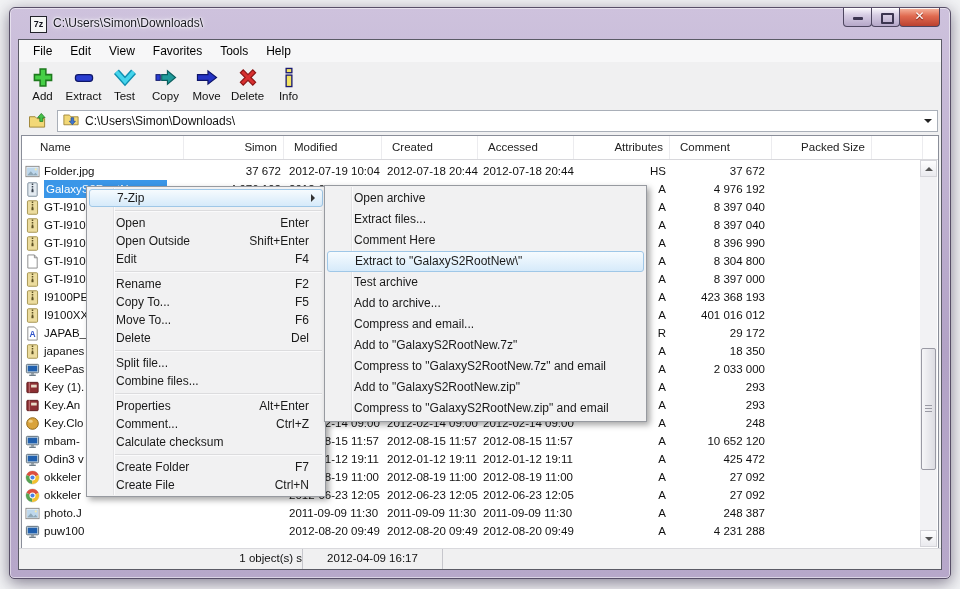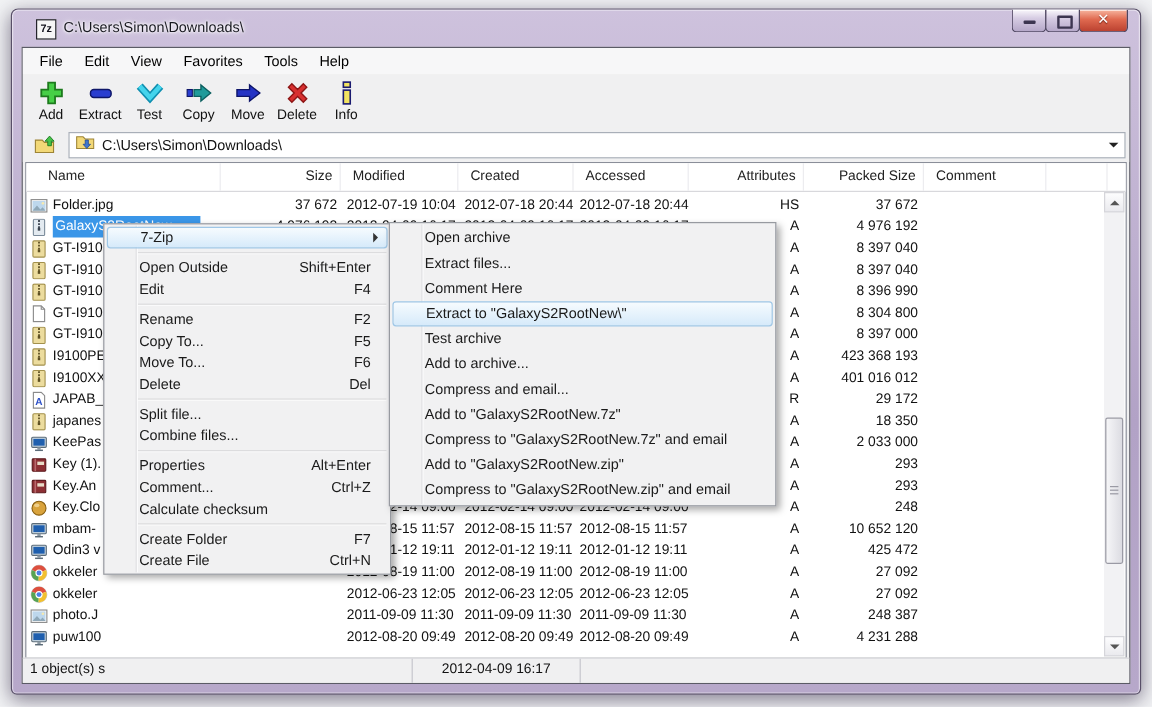--- a/index.html
+++ b/index.html
@@ -75,21 +75,21 @@
   .tri-up-s{width:0;height:0;border-left:4px solid transparent;border-right:4px solid transparent;border-bottom:4px solid #555;}
   .tri-down-s{width:0;height:0;border-left:4px solid transparent;border-right:4px solid transparent;border-top:4px solid #555;}
   .sthumb{position:absolute;left:1px;width:15px;top:188px;height:122px;border:1px solid #9a9aa4;border-radius:2px;
     background:linear-gradient(90deg,#f6f6f8,#dcdce2);box-sizing:border-box;}
   .grip{position:absolute;left:3px;right:3px;top:56px;height:1px;background:#9a9aa4;
     box-shadow:0 3px 0 #9a9aa4,0 6px 0 #9a9aa4;}
   
   .statusbar{position:absolute;left:0;right:0;bottom:0;height:20px;background:#f0f0f1;border-top:1px solid #d9d9dd;
     display:flex;font-size:11.5px;color:#111;}
   .spanel{box-sizing:border-box;line-height:19px;white-space:nowrap;overflow:hidden;}
-  .sp1{width:325px;padding-left:6px;border-right:1px solid #c6c6cc;}
+  .sp1{width:284px;padding-left:6px;border-right:1px solid #c6c6cc;text-align:right;}
   .sp2{width:140px;text-align:center;border-right:1px solid #c6c6cc;}
   .sp3{flex:1;}
   
   .menu{position:absolute;background:#f1f1f2;border:1px solid #979aa0;box-shadow:3px 3px 6px rgba(0,0,0,.35);
     padding:2px 0;z-index:10;box-sizing:border-box;}
   .menu::before{content:"";position:absolute;left:26px;top:1px;bottom:1px;width:1px;background:#e2e2e4;
     box-shadow:1px 0 0 #fbfbfc;}
   .ctx{left:76px;top:178px;width:240px;}
   .sub{left:314px;top:177px;width:323px;z-index:11;}
   .mi{position:relative;margin:0 2px;padding:0 10px 0 27px;font-size:12px;color:#1a1a1a;box-sizing:border-box;}
@@ -201,27 +201,27 @@
         </span>
         <span class="combo-text">C:\Users\Simon\Downloads\</span>
         <span class="combo-arrow">
             <span class="tri-down"></span>
           </span>
       </div>
     </div>
     <div class="listpanel">
       <div class="lheader" id="lheader">
           <div class="hc hc0">Name</div>
-          <div class="hc hc1 r">Size</div>
+          <div class="hc hc1 r">Simon</div>
           <div class="hc hc2">Modified</div>
           <div class="hc hc3">Created</div>
           <div class="hc hc4">Accessed</div>
           <div class="hc hc5 r">Attributes</div>
+          <div class="hc hc7">Comment</div>
           <div class="hc hc6 r">Packed Size</div>
-          <div class="hc hc7">Comment</div>
           <div class="hc hc8"></div>
           <div class="hc hc9"></div>
         </div>
       <div class="lrows" id="lrows">
           <div class="lrow" style="top: 0px;">
             <div class="cell c-name">
               <span class="fico">
                 <svg viewBox="0 0 16 16">
                   <rect x="1" y="2.5" width="14" height="11" fill="#fff" stroke="#8a8a8a"></rect>
                   <rect x="2.2" y="3.7" width="11.6" height="8.6" fill="#bdd7ec"></rect>
@@ -642,20 +642,21 @@
     </div>
     <div class="statusbar">
       <div class="spanel sp1">1 object(s) s</div>
       <div class="spanel sp2">2012-04-09 16:17</div>
       <div class="spanel sp3"></div>
     </div>
   </div>
   <div class="menu ctx" id="ctxmenu">
       <div class="mi hl"><span class="lb">7-Zip</span><span class="arrow"></span></div>
       <div class="msep"></div>
+      <div class="mi"><span class="lb">Open</span><span class="sc">Enter</span></div>
       <div class="mi"><span class="lb">Open Outside</span><span class="sc">Shift+Enter</span></div>
       <div class="mi"><span class="lb">Edit</span><span class="sc">F4</span></div>
       <div class="msep"></div>
       <div class="mi"><span class="lb">Rename</span><span class="sc">F2</span></div>
       <div class="mi"><span class="lb">Copy To...</span><span class="sc">F5</span></div>
       <div class="mi"><span class="lb">Move To...</span><span class="sc">F6</span></div>
       <div class="mi"><span class="lb">Delete</span><span class="sc">Del</span></div>
       <div class="msep"></div>
       <div class="mi"><span class="lb">Split file...</span></div>
       <div class="mi"><span class="lb">Combine files...</span></div>

